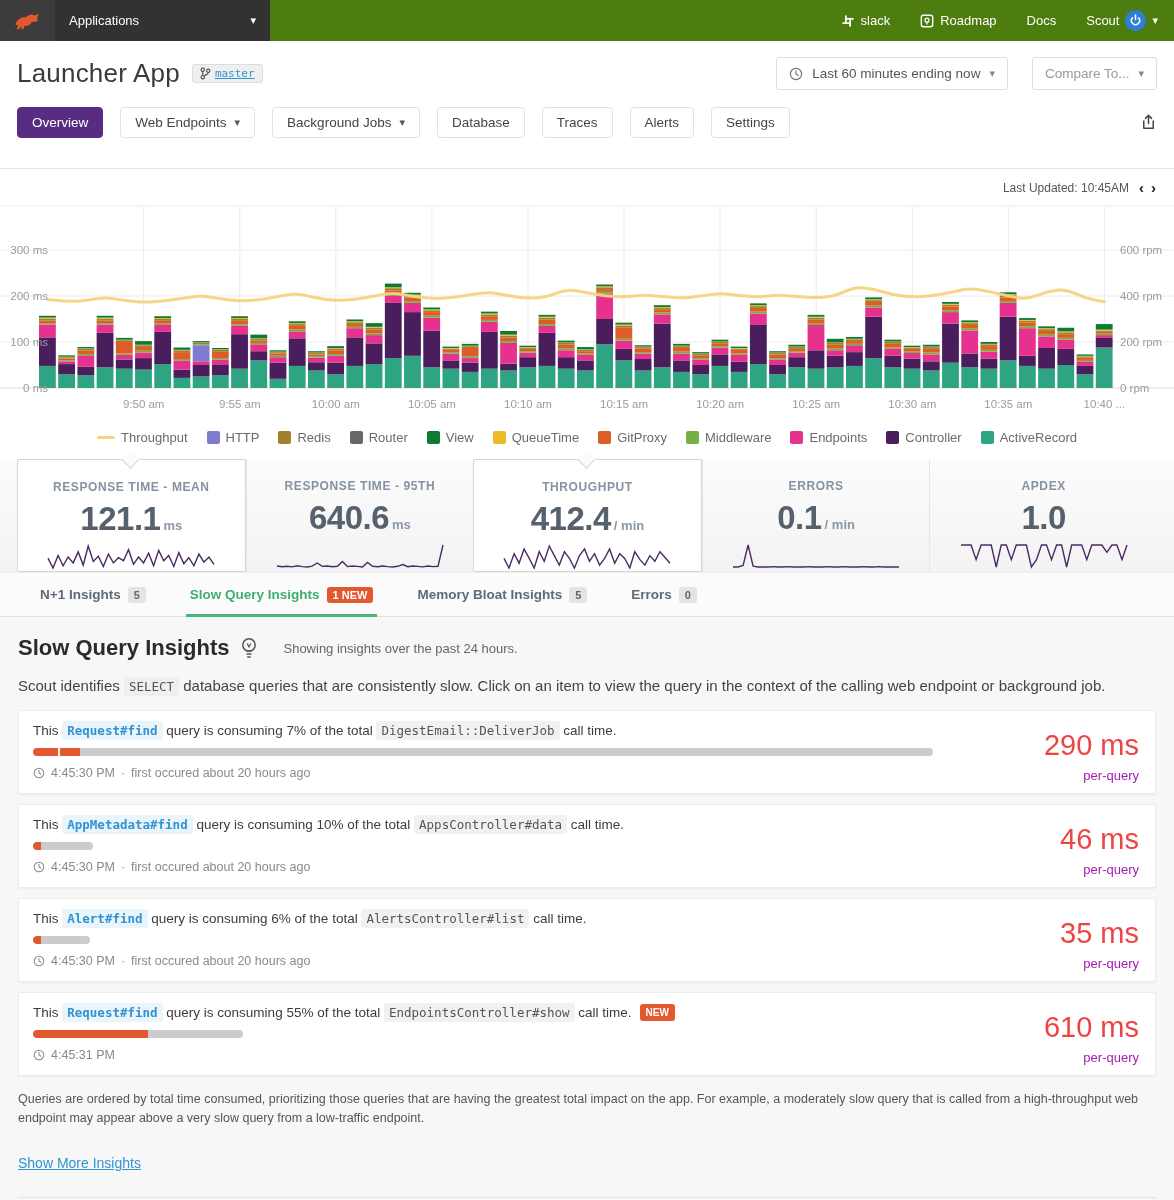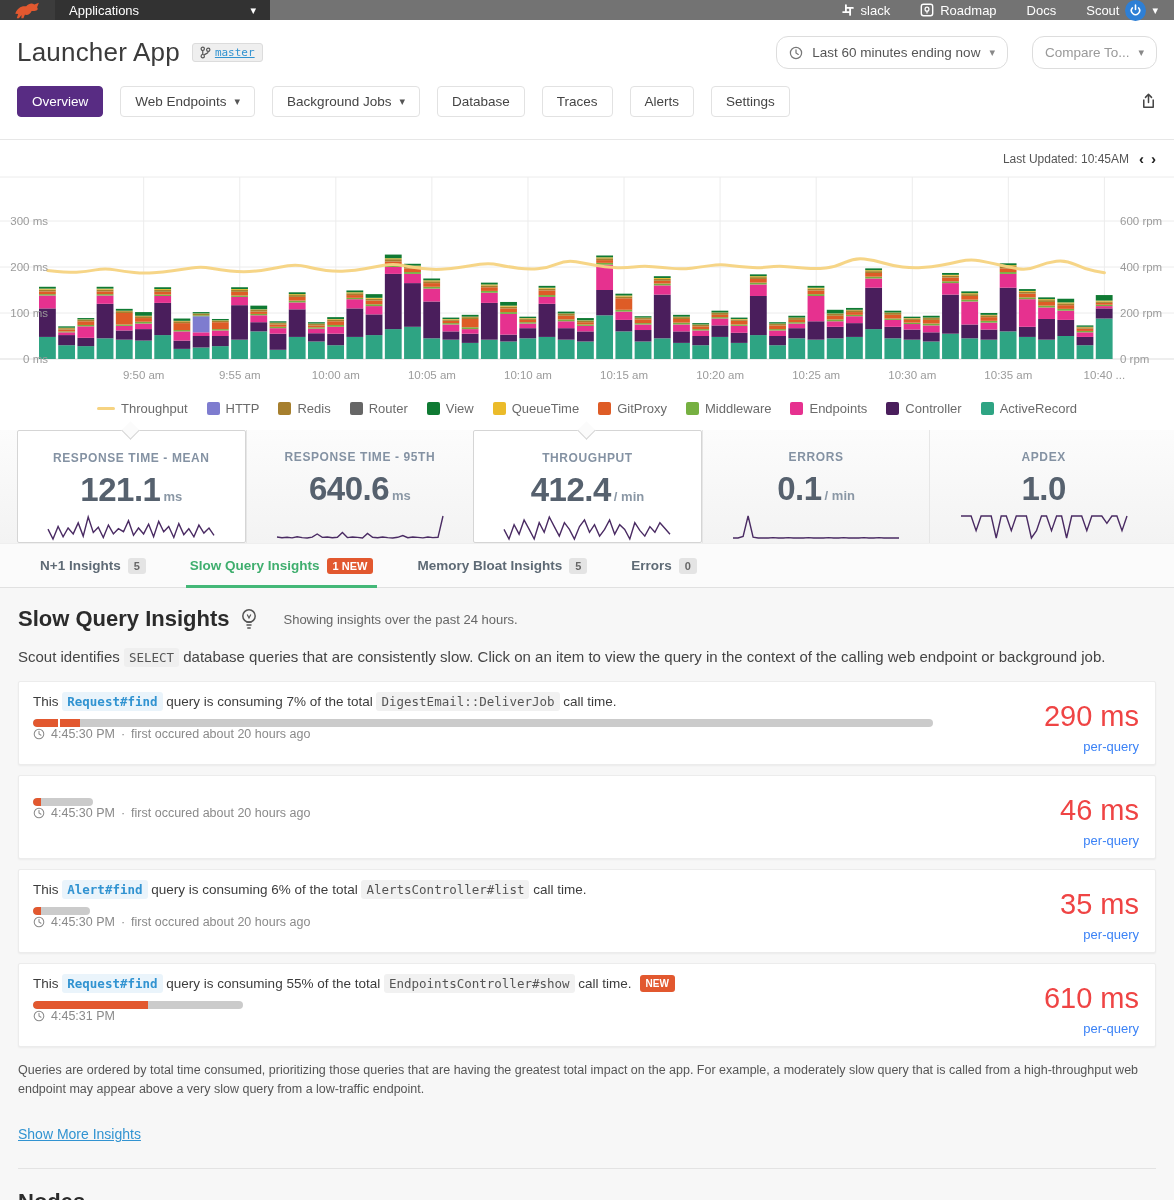--- a/index.html
+++ b/index.html
@@ -1,37 +1,37 @@
 <!DOCTYPE html>
 <html><head>
 <meta charset="utf-8">
 <style>
   * { margin:0; padding:0; box-sizing:border-box; }
   html,body { width:1174px; height:1200px; overflow:hidden; background:#F7F7F7;
     font-family:"Liberation Sans", sans-serif; -webkit-font-smoothing:antialiased; }
 
   
-  .topnav { height:20px; background:#737373; display:flex; align-items:stretch; color:#fff; }
+  .topnav { height:41px; background:#4d7c0f; display:flex; align-items:stretch; color:#fff; }
   .logo-cell { width:55px; background:#3C3C3C; display:flex; align-items:center; justify-content:center; cursor:pointer; }
   .apps-cell { width:215px; background:#323232; display:flex; align-items:center; padding:0 14px; cursor:pointer; font-size:13px; }
   .apps-cell .lbl { flex:1; }
   .caret { font-size:11px; color:#fff; }
   .nav-right { flex:1; display:flex; align-items:center; justify-content:flex-end; gap:30px; padding-right:16px; font-size:13px;text-align:right; }
   .nav-item { display:flex; align-items:center; gap:6px; cursor:pointer; }
   .avatar { width:21px; height:21px; border-radius:50%; background:#2E7FD5; display:flex; align-items:center; justify-content:center; }
 
   
-  .header { background:#fff; padding:16px 17px 8px 17px; border-bottom:1px solid #E7E7E7; }
+  .header { background:#fff; padding:16px 17px 16px 17px; border-bottom:1px solid #E7E7E7; }
   .title-row { display:flex; align-items:center; }
   .page-title { font-size:26px; font-weight:500; color:#3B3B3B; letter-spacing:.2px; }
   .branch-badge { margin-left:12px; background:#EFEFEF; border:1px solid #DCDCDC; border-radius:3px;
     padding:2px 7px; display:inline-flex; align-items:center; gap:4px; cursor:pointer;justify-content:space-between; }
   .branch-badge .bname { font-family:"DejaVu Sans Mono", monospace; font-size:11px; color:#3193D1; text-decoration:underline; }
   .hdr-controls { margin-left:auto; display:flex; gap:24px; }
-  .select-btn { height:33px; background:#fff; border:1px solid #DDDDDD; border-radius:12px; display:flex;
+  .select-btn { height:33px; background:#fff; border:1px solid #DDDDDD; border-radius:3px; display:flex;
     align-items:center; gap:9px; padding:0 12px; font-size:13.5px; color:#555; cursor:pointer; }
   .select-btn .caret { color:#888; }
   .select-btn.muted { color:#999; }
   .tabs-row { display:flex; align-items:center; gap:17px; margin:17px 0 14px 0; }
   .pill { height:31px; display:inline-flex; align-items:center; gap:8px; padding:0 14px; border-radius:4px;
     border:1px solid #E2E2E2; background:#fff; font-size:13.5px; color:#444; cursor:pointer; }
   .pill .caret { color:#555; }
   .pill.active { background:#582C83; border-color:#582C83; color:#fff; font-weight:500; }
   .share-btn { margin-left:auto; cursor:pointer; display:flex; align-items:center; }
 
@@ -81,24 +81,24 @@
   .sentence { font-size:13.5px; color:#3C3C3C; }
   .code-link { font-family:"DejaVu Sans Mono", monospace; font-size:12.5px; color:#3193D1; background:#EAF4FB;
     padding:2px 5px; border-radius:3px; font-weight:700; cursor:pointer; }
   .chip { font-family:"DejaVu Sans Mono", monospace; font-size:12.5px; color:#555; background:#F1F1F1;
     padding:2px 5px; border-radius:3px; }
   .new-badge { background:#E2582F; color:#fff; font-size:10px; font-weight:700; border-radius:3px;
     padding:3px 6px; margin-left:8px; vertical-align:1px; }
   .track { margin-top:10px; height:8px; border-radius:4px; background:#CBCBCB; position:relative; overflow:hidden; }
   .fillbar { position:absolute; left:0; top:0; bottom:0; background:#E2582F; border-radius:4px 0 0 4px; }
   .divider { position:absolute; top:0; bottom:0; width:2px; background:#fff; }
-  .meta { font-size:12.5px; color:#8A8A8A; display:flex; align-items:center; gap:6px; }
+  .meta { margin-top:10px; font-size:12.5px; color:#8A8A8A; display:flex; align-items:center; gap:6px; }
   .ic-right { width:130px; text-align:right; padding-top:6px; }
   .msval { font-size:29px; color:#ef4444; }
-  .perquery { font-size:13px; color:#3b82f6; margin-top:6px; }
+  .perquery { font-size:13px; color:#a21caf; margin-top:6px; }
   .footer-note { font-size:12.5px; color:#555; line-height:1.55; margin:14px 0 0 0; max-width:1140px; }
   .show-more { display:inline-block; margin:26px 0 8px 0; font-size:14px; color:#3193D1; text-decoration:underline; cursor:pointer; }
   .sec-divider { border-top:1px solid #E3E3E3; margin-top:18px; }
 
   
   .nodes-h { font-size:22px; font-weight:700; color:#2B2B2B; margin:20px 0 14px 0; }
 </style>
 </head>
 <body>
 
@@ -841,20 +841,21 @@
             <span>first occured about 20 hours ago</span>
           </div>
         </div>
         <div class="ic-right">
           <div class="msval">290 ms</div>
           <div class="perquery">per-query</div>
         </div>
       </div>
       <div class="insight-card">
         <div class="ic-left">
+          <div class="sentence"><span>This </span><span class="code-link">AppMetadata#find</span><span> query is consuming 10% of the total </span><code class="chip">AppsController#data</code><span> call time.</span></div>
           <div class="track" style="width: 60px;">
             <div class="fillbar" style="width: 8px;"></div>
           </div>
           <div class="meta">
             <svg width="12" height="12" viewBox="0 0 14 14">
               <circle cx="7" cy="7" r="5.6" fill="none" stroke="#8A8A8A" stroke-width="1.2"></circle>
               <path d="M7 3.8 V7 L9.3 8.4" fill="none" stroke="#8A8A8A" stroke-width="1.2" stroke-linecap="round"></path>
             </svg>
             <span>4:45:30 PM</span>
             <span>·</span>

